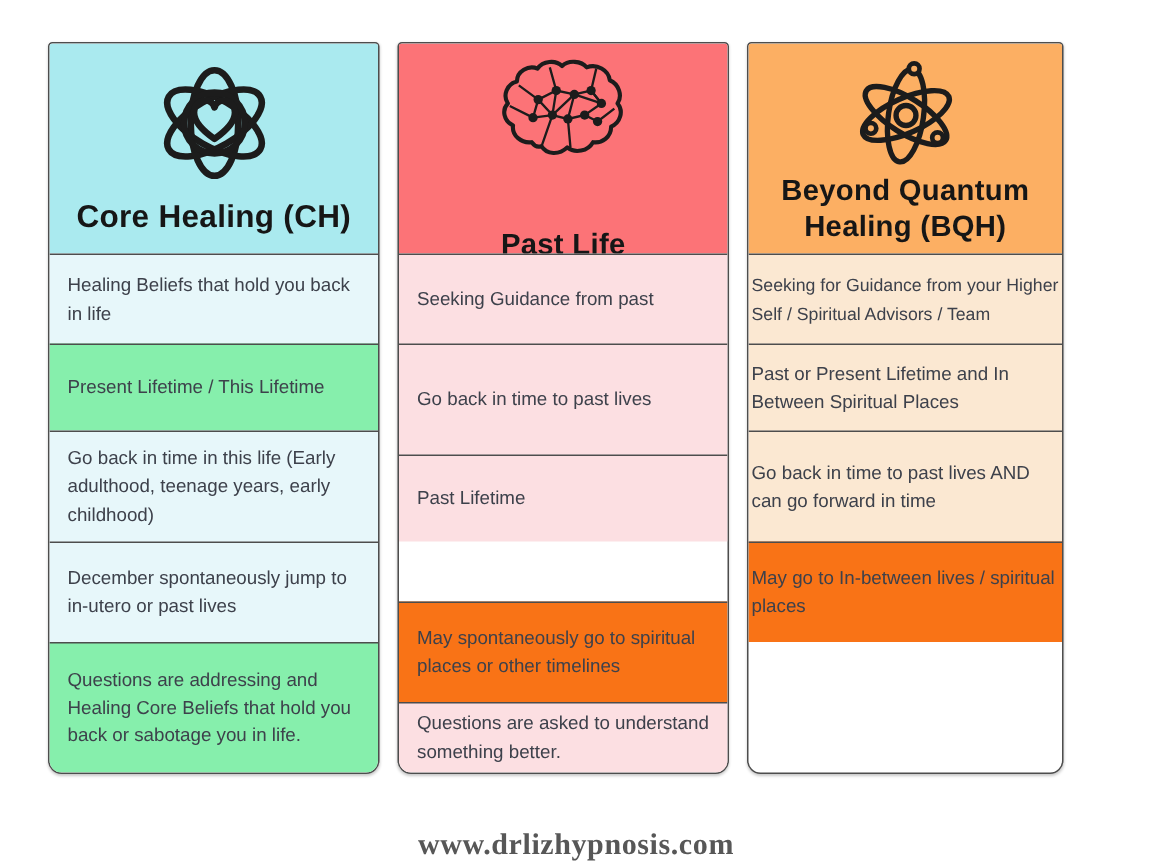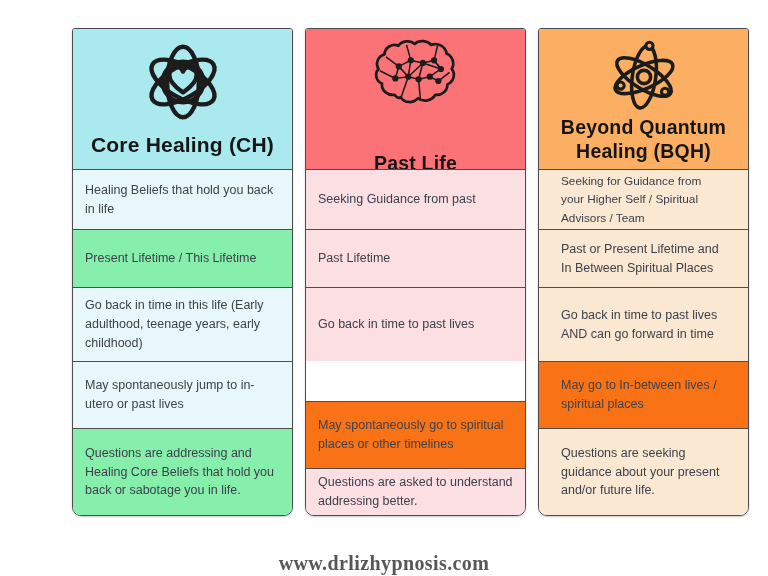--- a/index.html
+++ b/index.html
@@ -17,21 +17,21 @@
   }
   .column {
     height:488px;
     display:flex; flex-direction:column;
     border:1.4px solid #4d4d4d;
     border-radius:3px 3px 9px 9px;
     overflow:hidden;
     box-shadow:0 1px 2px rgba(0,0,0,.22);
     background:#fff;
   }
-  .col-a { width:221px;margin-left:40px; }
+  .col-a { width:221px; }
   .col-b { width:221px; }
   .col-c { width:211px; }
   .header {
     height:140px; flex:0 0 140px;
     display:flex; flex-direction:column; align-items:center;
     padding:7px 6px 11px;
   }
   .icon { flex:0 0 auto; margin-top:2px; margin-bottom:auto; line-height:0; }
   .icon svg { display:block; }
   .title {
@@ -39,21 +39,21 @@
     line-height:1.22; letter-spacing:.2px;
   }
   .title span { display:block; }
   .title-lg { font-size:21px; }
   .title-md { font-size:19.5px; }
   .cell {
     border-top:1.4px solid #4d4d4d;
     display:flex; align-items:center;
     padding:0 12px;
   }
-  .col-c .cell { padding:0 22px; }
+  .col-c .cell { padding:0 2px; }
   .cell p {
     font-size:12.5px; line-height:1.5; color:#3d414b;
   }
   .cell-sm p { font-size:11.8px; line-height:1.55; }
   .r1 { height:60px; flex:0 0 60px; }
   .r2 { height:58px; flex:0 0 58px; }
   .r3 { height:74px; flex:0 0 74px; }
   .r4 { height:67px; flex:0 0 67px; }
   .r5 { flex:1 1 auto; }
   .footer {
@@ -89,21 +89,21 @@
       <div class="cell r1" style="background: rgb(231, 247, 250);">
           <p>Healing Beliefs that hold you back in life</p>
         </div>
       <div class="cell r2" style="background: #86efac;">
           <p>Present Lifetime / This Lifetime</p>
         </div>
       <div class="cell r3" style="background: rgb(231, 247, 250);">
           <p>Go back in time in this life (Early adulthood, teenage years, early childhood)</p>
         </div>
       <div class="cell r4" style="background: rgb(231, 247, 250);">
-          <p>May spontaneously jump to in-utero or past lives</p>
+          <p>December spontaneously jump to in-utero or past lives</p>
         </div>
       <div class="cell r5" style="background: #86efac;">
           <p>Questions are addressing and Healing Core Beliefs that hold you back or sabotage you in life.</p>
         </div>
     </section>
 
     <section class="column col-b">
       <header class="header" style="background: rgb(252, 115, 119); gap: 40px;">
         <span class="icon">
           <svg width="96" height="74" viewBox="0 0 110 86" fill="none" stroke="#1c1c1c">
@@ -129,31 +129,31 @@
           </svg>
         </span>
         <h2 class="title title-md">
           <span>Past Life</span>
           <span>Regression (PL)</span>
         </h2>
       </header>
       <div class="cell r1" style="background: rgb(252, 223, 226);">
           <p>Seeking Guidance from past</p>
         </div>
+      <div class="cell r3" style="background: rgb(252, 223, 226);">
+          <p>Go back in time to past lives</p>
+        </div>
       <div class="cell r2" style="background: rgb(252, 223, 226);">
           <p>Past Lifetime</p>
-        </div>
-      <div class="cell r3" style="background: rgb(252, 223, 226);">
-          <p>Go back in time to past lives</p>
         </div>
       <div class="cell r4" style="background: #f97316; margin-top: 40px;">
           <p>May spontaneously go to spiritual places or other timelines</p>
         </div>
       <div class="cell r5" style="background: rgb(252, 223, 226);">
-          <p>Questions are asked to understand addressing better.</p>
+          <p>Questions are asked to understand something better.</p>
         </div>
     </section>
 
     <section class="column col-c">
       <header class="header" style="background: rgb(252, 175, 99);">
         <span class="icon">
           <svg width="78" height="78" viewBox="0 0 100 100" fill="none" stroke="#1c1c1c">
             <ellipse cx="50" cy="50" rx="15" ry="40" stroke-width="4.6" transform="rotate(8 50 50)"></ellipse>
             <ellipse cx="50" cy="50" rx="15" ry="40" stroke-width="4.6" transform="rotate(66 50 50)"></ellipse>
             <ellipse cx="50" cy="50" rx="15" ry="40" stroke-width="4.6" transform="rotate(-58 50 50)"></ellipse>
@@ -173,21 +173,18 @@
         </div>
       <div class="cell r2" style="background: rgb(251, 232, 210);">
           <p>Past or Present Lifetime and In Between Spiritual Places</p>
         </div>
       <div class="cell r3" style="background: rgb(251, 232, 210);">
           <p>Go back in time to past lives AND can go forward in time</p>
         </div>
       <div class="cell r4" style="background: #f97316;">
           <p>May go to In-between lives / spiritual places</p>
         </div>
-      <div class="cell r5" style="background: rgb(251, 232, 210);">
-          <p>Questions are seeking guidance about your present and/or future life.</p>
-        </div>
     </section>
 
   </div>
 
   <footer class="footer" style="color: rgb(87, 87, 87);">www.drlizhypnosis.com</footer>
 </div>
 
 </body></html>

